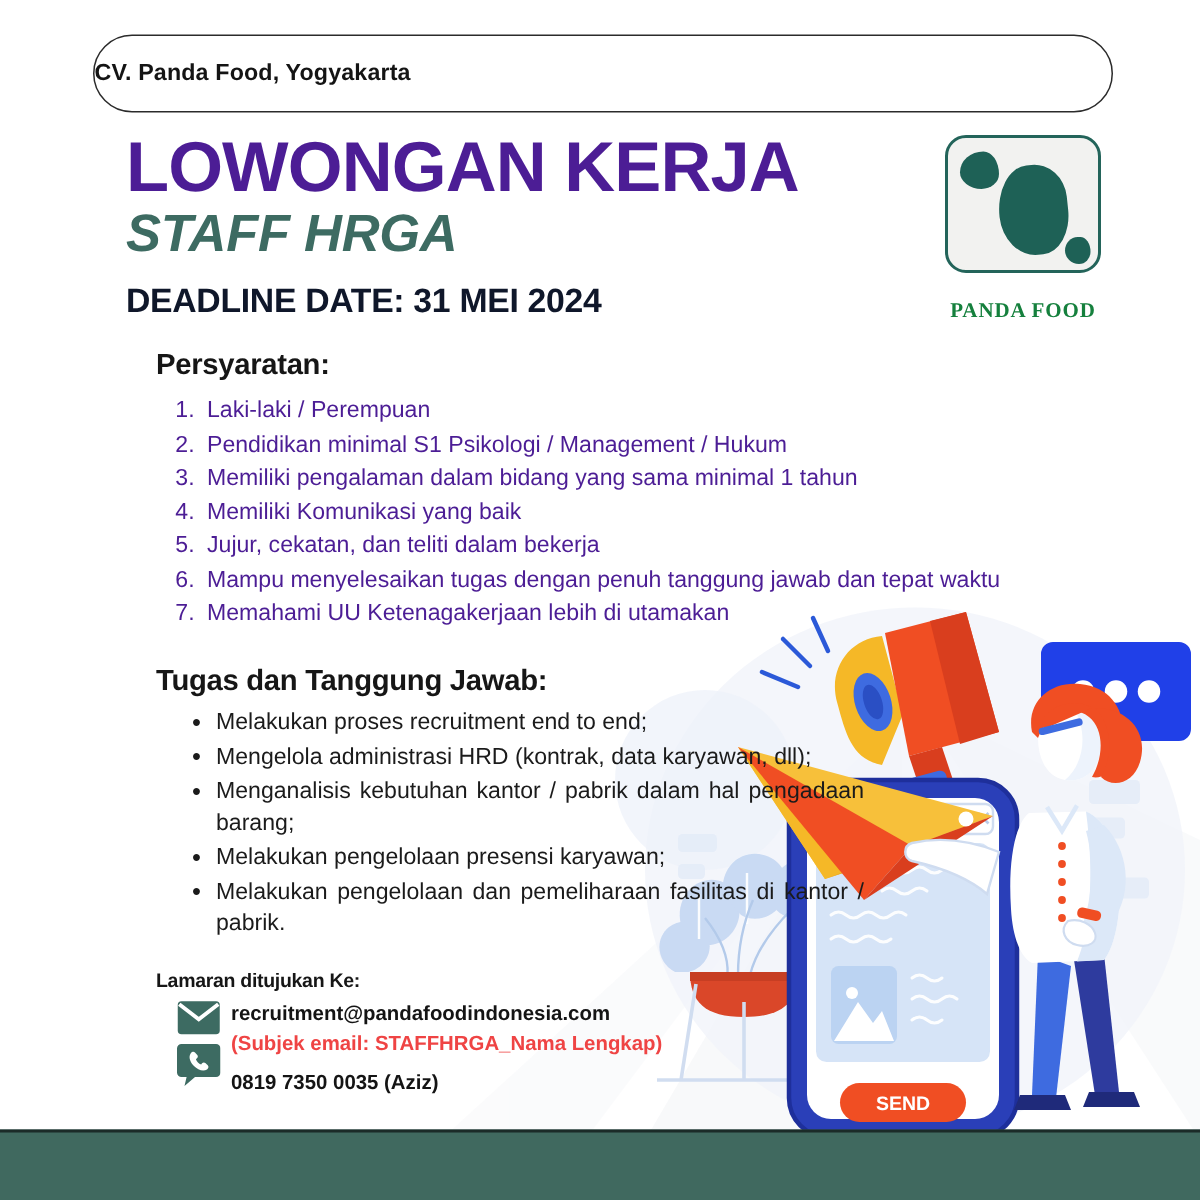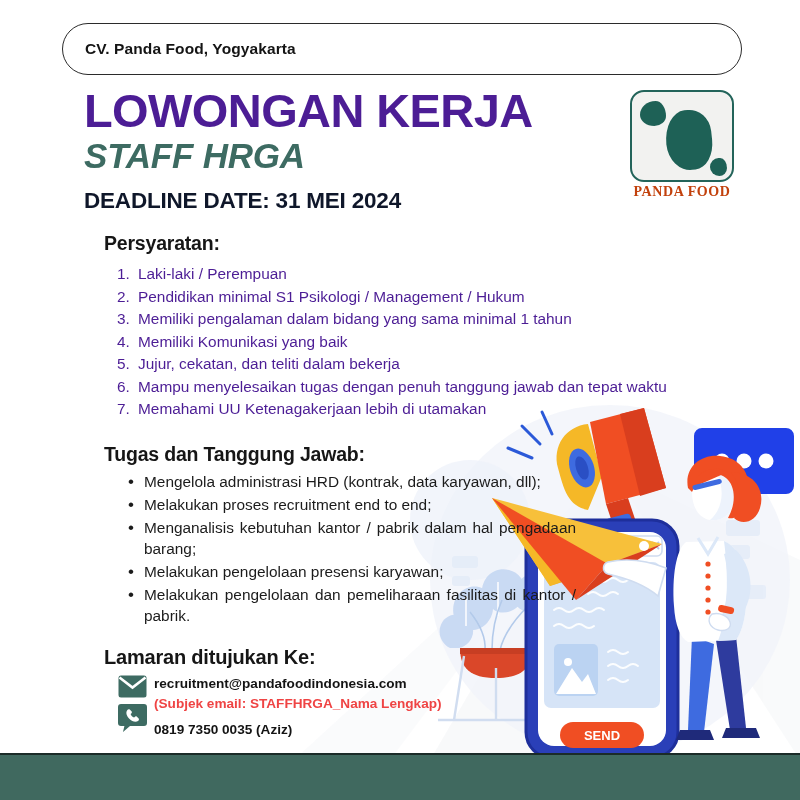--- a/index.html
+++ b/index.html
@@ -19,21 +19,20 @@
     position: absolute;
     left: 62px; top: 23px;
     width: 680px; height: 52px;
     border: 1.6px solid #2b2b2b;
     border-radius: 26px;
     background: #fff;
     display: flex; align-items: center;
     z-index: 6;
   }
   .header-pill .company {
-    padding-left: 22px;
     font-size: 15.5px;
     font-weight: 700;
     color: #141414;
     letter-spacing: .1px;
   }
 
   
   .title-block { position:absolute; left:84px; top:88px; z-index:6; }
   .title-main {
     font-size: 47px; font-weight: 800; line-height: .96;
@@ -69,22 +68,22 @@
     position: absolute; left: 8px; top: 9px;
     width: 26px; height: 25px; background: #1E6156;
     border-radius: 60% 40% 45% 55% / 55% 60% 40% 45%;
   }
   .logo-shape-br {
     position: absolute; right: 5px; bottom: 4px;
     width: 17px; height: 18px; background: #1E6156;
     border-radius: 50% 40% 45% 55% / 50% 55% 45% 50%;
   }
   .logo-text {
-    margin-top: 2px; font-family: "Liberation Serif", serif;
-    font-size: 14px; font-weight: 700; color: #c2410c;
+    margin-top: 18px; font-family: "Liberation Serif", serif;
+    font-size: 14px; font-weight: 700; color: #15803d;
     letter-spacing: .6px;
   }
 
   
   .content { position: absolute; left: 84px; top: 232px; width: 660px; z-index: 6; margin-left: 20px; }
   .sec-head {
     font-size: 19.5px; font-weight: 800; color: #161616;
     letter-spacing: -.2px;
   }
   ol.reqs {
@@ -105,21 +104,21 @@
   }
   ul.tasks li::before {
     content: "•"; position: absolute; left: 0; top: -1px;
     font-size: 17px; color: #1b1b1b;
   }
   ul.tasks li:last-child { text-align: justify; }
 
   
   .contact { margin-top: 20px; }
   .contact-head {
-    font-size: 20px; font-weight: 800; color: #161616; letter-spacing: -.2px;
+    font-size: 13px; font-weight: 800; color: #161616; letter-spacing: -.2px;
   }
   .contact-rows { position: relative; margin-top: 5px; padding-left: 50px; }
   .icon-col { position: absolute; left: 14px; top: 1px; }
   .ico { display:block; }
   .ico + .ico { margin-top: 6px; }
   .c-email { font-size: 13.6px; font-weight: 700; color: #141414; line-height: 1.45; }
   .c-subj  { font-size: 13.6px; font-weight: 700; color: #ef4444; line-height: 1.45; }
   .c-phone { font-size: 13.6px; font-weight: 700; color: #141414; line-height: 1.45; margin-top: 6px; }
 
   
@@ -178,22 +177,22 @@
     <li>Pendidikan minimal S1 Psikologi / Management / Hukum</li>
     <li>Memiliki pengalaman dalam bidang yang sama minimal 1 tahun</li>
     <li>Memiliki Komunikasi yang baik</li>
     <li>Jujur, cekatan, dan teliti dalam bekerja</li>
     <li>Mampu menyelesaikan tugas dengan penuh tanggung jawab dan tepat waktu</li>
     <li>Memahami UU Ketenagakerjaan lebih di utamakan</li>
   </ol>
 
   <div class="sec-head tasks-head">Tugas dan Tanggung Jawab:</div>
   <ul class="tasks">
+    <li>Melakukan proses recruitment end to end;</li>
     <li>Mengelola administrasi HRD (kontrak, data karyawan, dll);</li>
-    <li>Melakukan proses recruitment end to end;</li>
     <li>Menganalisis kebutuhan kantor / pabrik dalam hal pengadaan barang;</li>
     <li>Melakukan pengelolaan presensi karyawan;</li>
     <li>Melakukan pengelolaan dan pemeliharaan fasilitas di kantor / pabrik.</li>
   </ul>
 
   <div class="contact">
     <div class="contact-head">Lamaran ditujukan Ke:</div>
     <div class="contact-rows">
       <div class="icon-col">
         <svg class="ico" width="29" height="23" viewBox="0 0 29 23">

